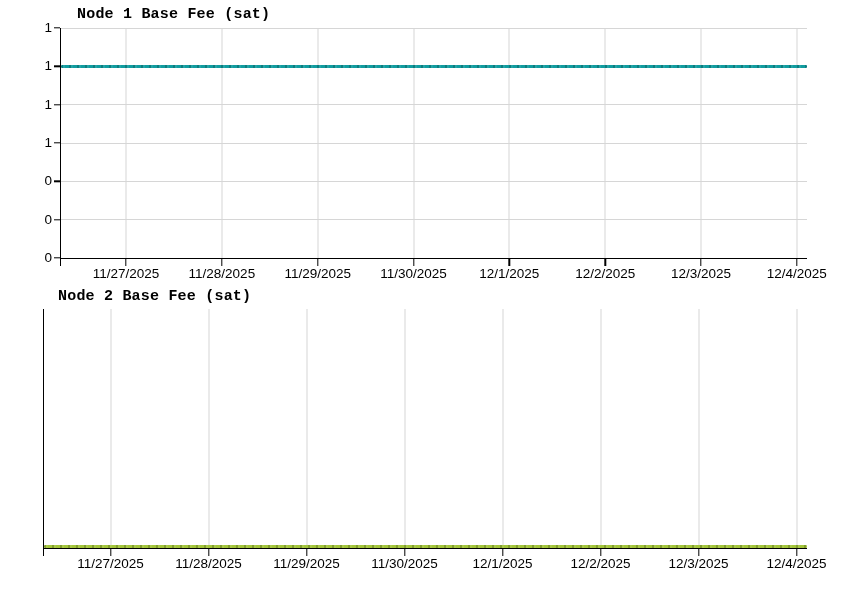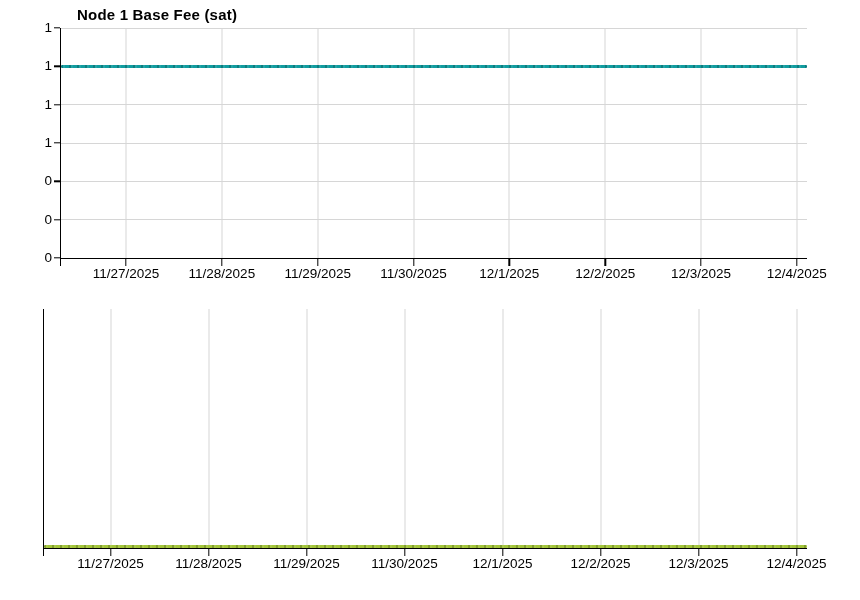--- a/index.html
+++ b/index.html
@@ -10,21 +10,21 @@
   html,body{margin:0;padding:0;}
   body{
     width:860px;height:600px;background:#ffffff;overflow:hidden;position:relative;
     font-family:"Liberation Sans", sans-serif;color:var(--label);
   }
   .chart{position:absolute;left:0;width:860px;}
   .chart1{top:0;height:282px;}
   .chart2{top:282px;height:318px;}
   .chart-title{
     position:absolute;margin:0;font-size:15px;font-weight:bold;color:var(--label);
-    white-space:nowrap;letter-spacing:0.2px;
+    white-space:nowrap;letter-spacing:0.2px;font-family:Liberation Mono, monospace;
   }
   .t1{left:77px;top:6px;}
   .t2{left:58px;top:6px;}
   .plot{
     position:absolute;
     border-left:1.5px solid var(--axis);
     border-bottom:1.5px solid var(--axis);
   }
   .p1{left:60px;top:28px;width:746px;height:230px;}
   .p2{left:43px;top:27px;width:763px;height:239px;}
@@ -100,20 +100,21 @@
         <div class="xtick" style="left: 85.79%;"></div>
         <div class="xlab" style="left: 85.79%;">12/3/2025</div>
         <div class="vgrid" style="left: 98.635%;"></div>
         <div class="xtick" style="left: 98.635%;"></div>
         <div class="xlab" style="left: 98.635%;">12/4/2025</div>
         <div class="series-line" style="background-color: rgb(16, 156, 159); top: calc(16.6667% - 1.5px);"></div>
       </div>
   </section>
 
   <section class="chart chart2">
+    <h2 class="chart-title t2">Node 2 Base Fee (sat)</h2>
     <div class="plot p2">
         <div class="vgrid" style="left: 8.72%;"></div>
         <div class="xtick" style="left: 8.72%;"></div>
         <div class="xlab" style="left: 8.72%;">11/27/2025</div>
         <div class="vgrid" style="left: 21.565%;"></div>
         <div class="xtick" style="left: 21.565%;"></div>
         <div class="xlab" style="left: 21.565%;">11/28/2025</div>
         <div class="vgrid" style="left: 34.41%;"></div>
         <div class="xtick" style="left: 34.41%;"></div>
         <div class="xlab" style="left: 34.41%;">11/29/2025</div>

